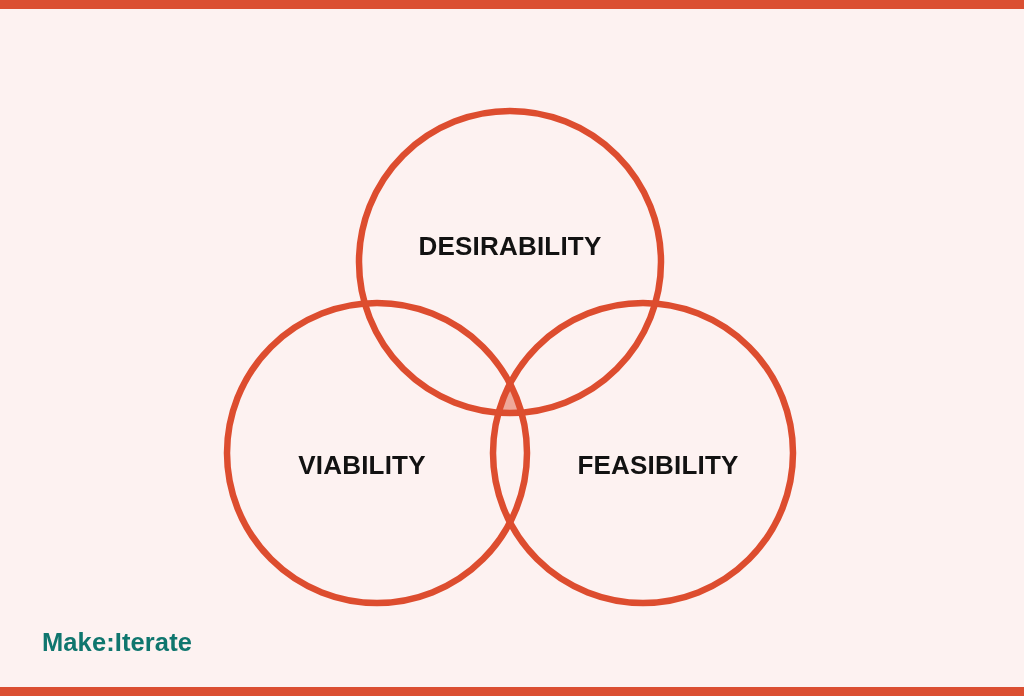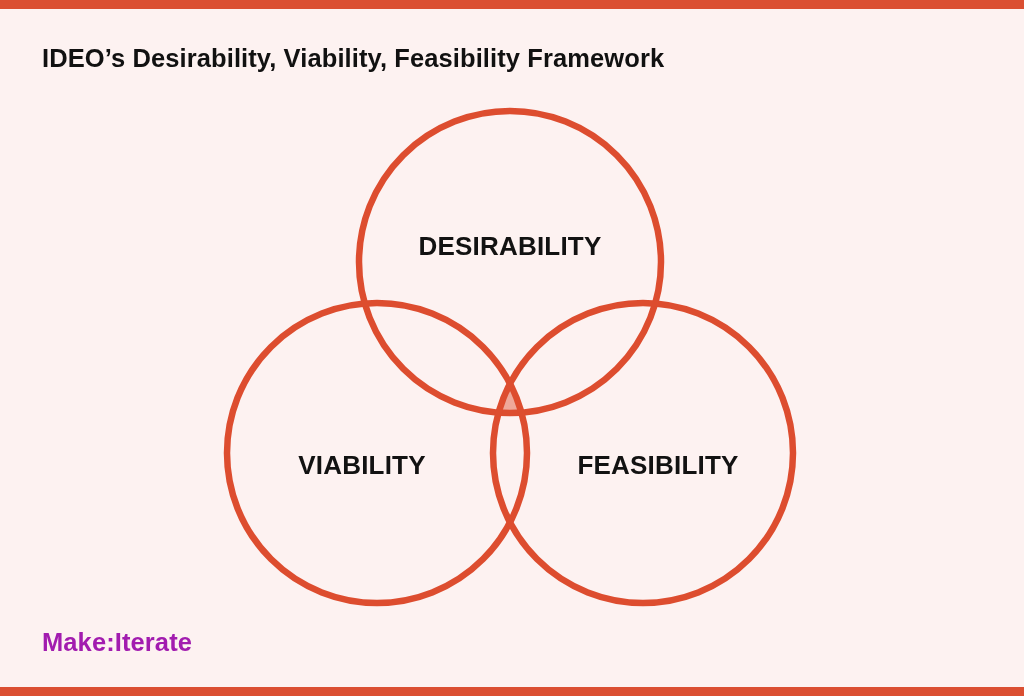--- a/index.html
+++ b/index.html
@@ -73,21 +73,20 @@
     white-space: nowrap;
   }
 </style>
 </head>
 <body>
 
 <div id="slide" style="background: rgb(253, 242, 241);">
 
   <div class="edge-bar top" style="background: rgb(219, 79, 50);"></div>
 
-  <div id="slide-title" style="color: rgb(17, 17, 17);">IDEO’s Desirability, Viability, Feasibility Framework</div>
 
   <div id="venn-wrap">
     <svg id="venn-svg" viewBox="0 0 1024 696" xmlns="http://www.w3.org/2000/svg">
       <defs>
         <clipPath id="clip-desirability">
           <circle id="clipc-0" cx="510" cy="262" r="151"></circle>
         </clipPath>
         <clipPath id="clip-viability">
           <circle id="clipc-1" cx="377" cy="453" r="150"></circle>
         </clipPath>
@@ -105,16 +104,16 @@
       <circle id="circle-desirability" cx="510" cy="262" r="151" fill="none" stroke="#DD4D2F" stroke-width="6.5"></circle>
       <circle id="circle-viability" cx="377" cy="453" r="150" fill="none" stroke="#DD4D2F" stroke-width="6.5"></circle>
       <circle id="circle-feasibility" cx="643" cy="453" r="150" fill="none" stroke="#DD4D2F" stroke-width="6.5"></circle>
 
       <text id="label-desirability" class="venn-label" x="510" y="255" text-anchor="middle">DESIRABILITY</text>
       <text id="label-viability" class="venn-label" x="362" y="474" text-anchor="middle">VIABILITY</text>
       <text id="label-feasibility" class="venn-label" x="658" y="474" text-anchor="middle">FEASIBILITY</text>
     </svg>
   </div>
 
-  <div id="brand-logo" style="color: #a21caf;">Make:Iterate</div>
+  <div id="brand-logo" style="color: #0f766e;">Make:Iterate</div>
 
   <div class="edge-bar bottom" style="background: rgb(219, 79, 50);"></div>
 </div>
 
 </body></html>

